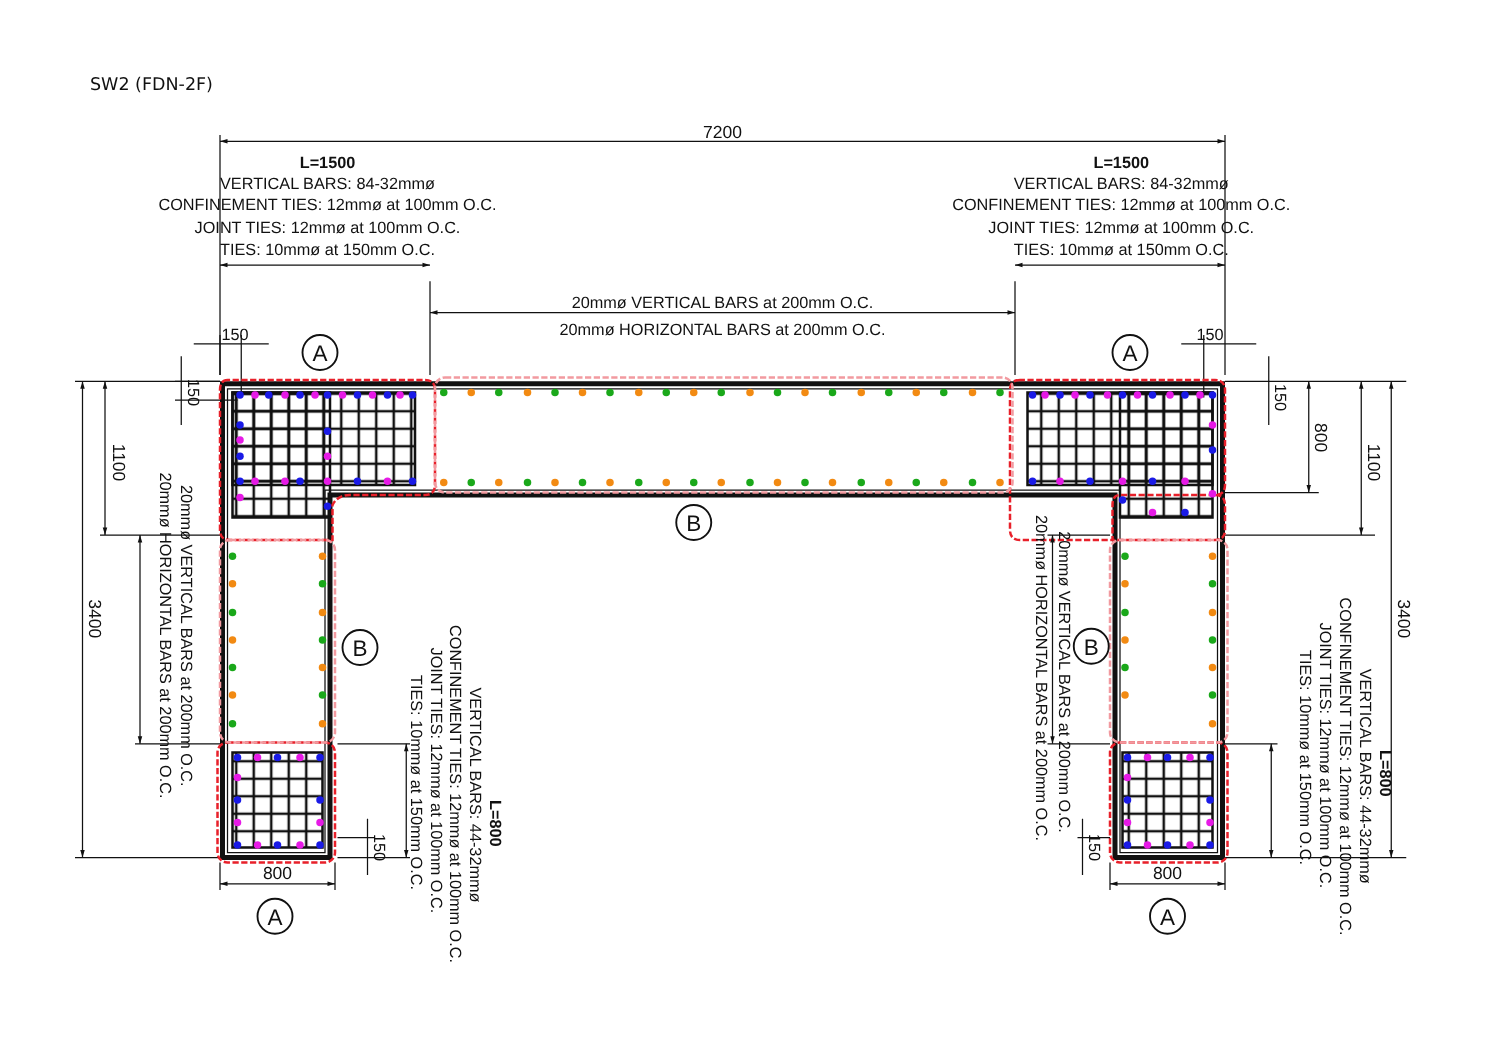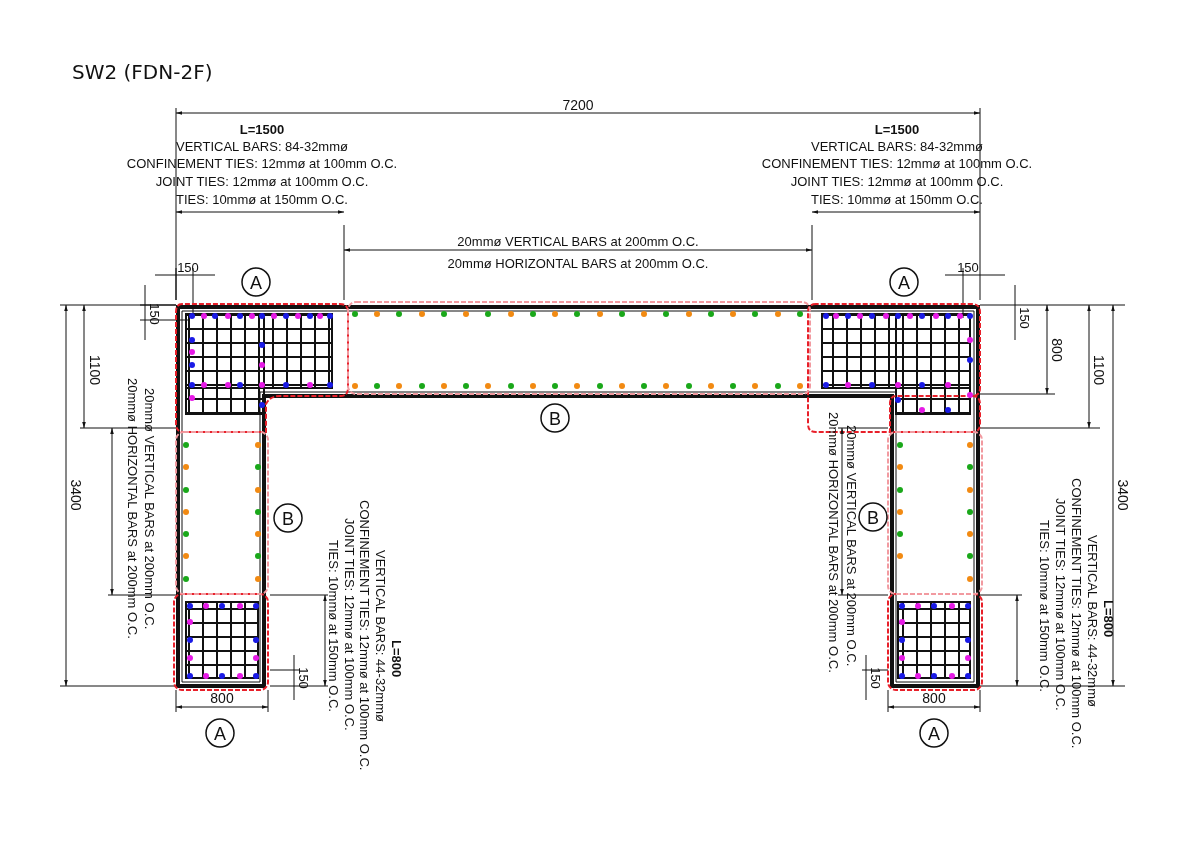--- a/index.html
+++ b/index.html
@@ -1,17 +1,17 @@
 <!DOCTYPE html>
 <html><head>
 <meta charset="utf-8">
 <style>
   html, body { margin: 0; padding: 0; background: #ffffff; }
   body { width: 1200px; height: 849px; position: relative; overflow: hidden; font-family: "Liberation Sans", sans-serif; }
-  .title { position: absolute; left: 72px; top: 60px; font-size: 20px; color: #111; font-family: "DejaVu Sans", sans-serif; }
+  .title { position: absolute; left: 72px; top: 60px; font-size: 14px; color: #111; font-family: "DejaVu Sans", sans-serif; }
   svg { position: absolute; left: 0; top: 0; }
   .cad { font-family: "Liberation Sans Narrow", "Liberation Sans", sans-serif; fill: #111; }
 </style>
 </head>
 <body>
 
 <div class="title">SW2 (FDN-2F)</div>
 
 <svg width="1200" height="849" viewBox="0 0 1200 849">
   <defs>

